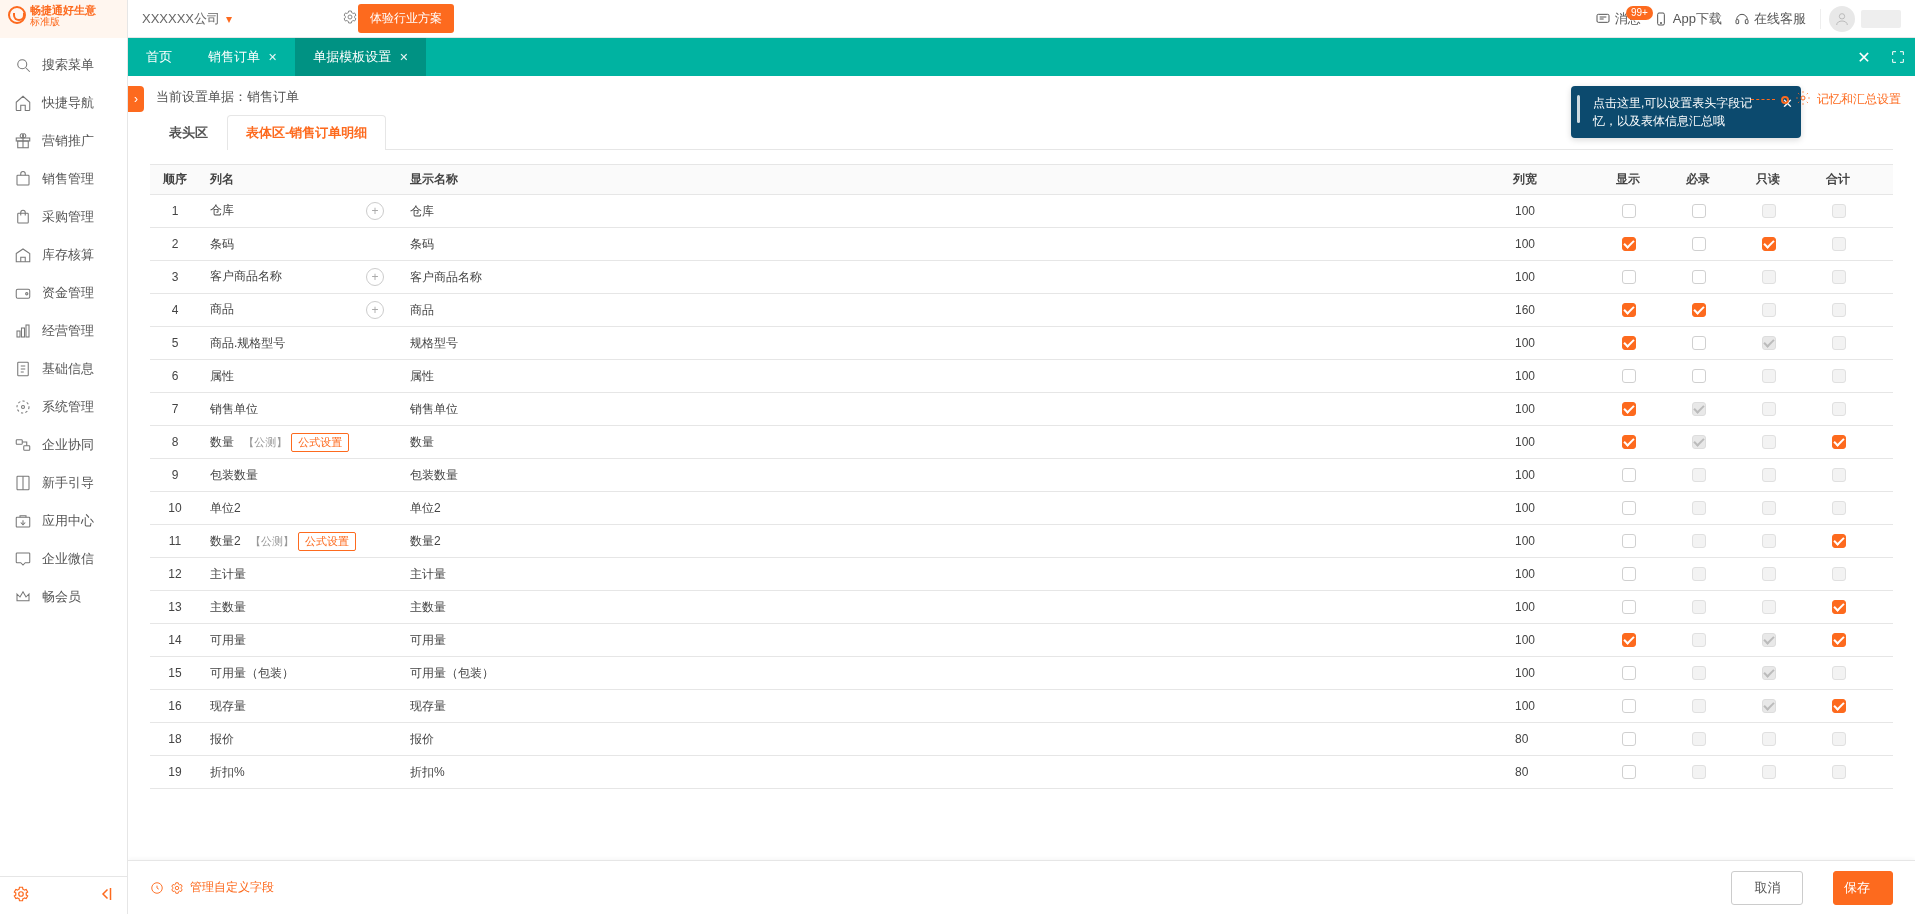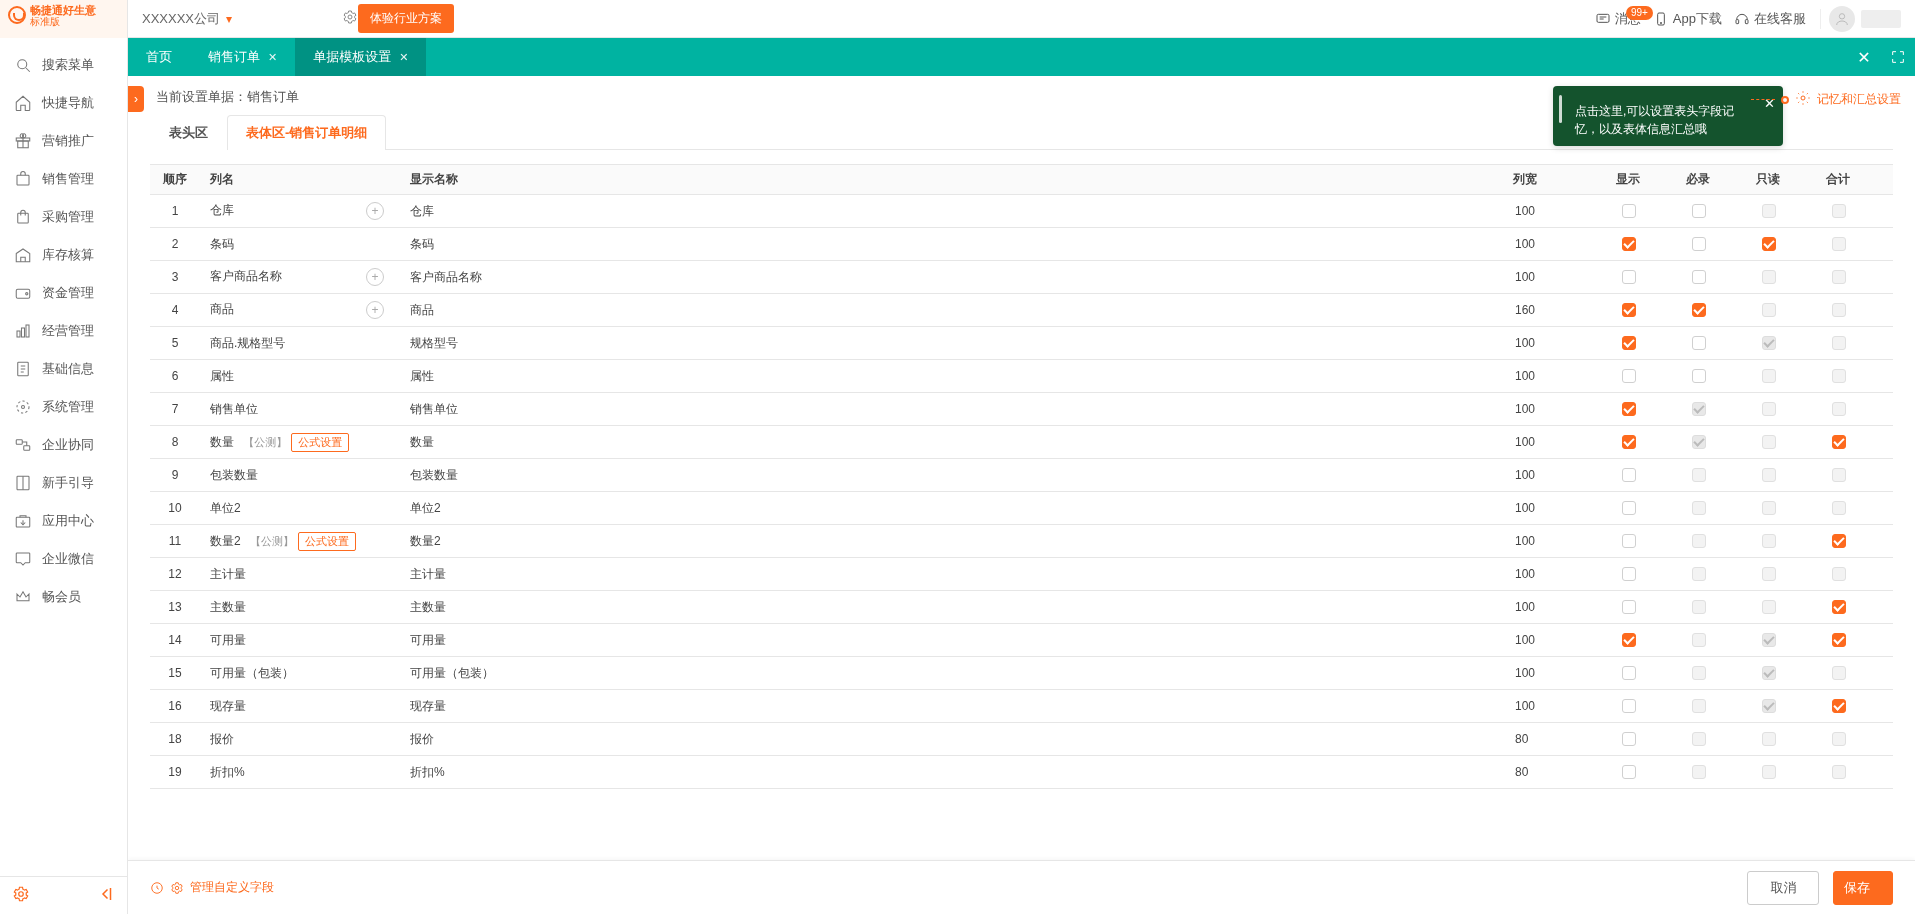--- a/index.html
+++ b/index.html
@@ -45,21 +45,21 @@
   .tab{display:flex;align-items:center;padding:0 18px;gap:8px;cursor:pointer;font-size:13px;white-space:nowrap;}
   .tab.active{background:var(--teal-dark);}
   .tab-close{opacity:.9;font-size:11px;}
   .tabsbar-right{margin-left:auto;display:flex;align-items:center;}
   .tabs-btn{width:34px;display:flex;align-items:center;justify-content:center;cursor:pointer;font-size:16px;}
   
   .content{flex:1;position:relative;overflow:hidden;display:flex;flex-direction:column;}
   .context-row{position:relative;padding:12px 18px 8px 22px;display:flex;align-items:center;}
   .context-handle{position:absolute;left:0;top:10px;bottom:auto;width:16px;height:26px;background:var(--orange);color:#fff;display:flex;align-items:center;justify-content:center;border-radius:0 4px 4px 0;font-size:12px;cursor:pointer;}
   .context-text{color:#555;margin-left:6px;}
-  .tip-callout{position:absolute;right:132px;top:10px;background:#14532d;color:#fff;border-radius:4px;padding:16px 30px 8px 14px;max-width:230px;line-height:1.5;font-size:12px;box-shadow:0 2px 6px rgba(0,0,0,.15);}
+  .tip-callout{position:absolute;right:114px;top:10px;background:#0c4a6e;color:#fff;border-radius:4px;padding:8px 30px 8px 14px;max-width:230px;line-height:1.5;font-size:12px;box-shadow:0 2px 6px rgba(0,0,0,.15);}
   .tip-callout::before{content:"";position:absolute;left:6px;top:9px;width:3px;height:28px;background:rgba(255,255,255,.8);border-radius:2px;}
   .tip-close{position:absolute;right:8px;top:8px;cursor:pointer;color:#fff;font-size:13px;}
   .memory-link{position:absolute;right:14px;top:14px;display:flex;align-items:center;gap:6px;color:var(--orange);font-size:12px;}
   .memory-line{width:24px;height:0;border-top:1px dashed var(--orange);}
   .memory-dot{width:8px;height:8px;border:2px solid var(--orange);border-radius:50%;}
   .memory-gear{color:var(--orange);}
   
   .subtabs{padding:0 22px;}
   .subtabs-inner{display:flex;border-bottom:1px solid var(--border);font-weight:bold;}
   .subtab{padding:8px 18px;border:1px solid transparent;border-bottom:none;cursor:pointer;color:#555;position:relative;top:1px;background:#fff;}
@@ -86,21 +86,21 @@
   .chk:disabled{background:#f3f3f3;border-color:#e0e0e0;cursor:not-allowed;}
   .chk:disabled:checked{background:#e8e8e8;border-color:#ddd;}
   .chk:disabled:checked::after{border-color:#bbb;}
   
   .scroll-gutter{width:10px;}
   
   .footer{height:54px;display:flex;align-items:center;justify-content:space-between;padding:0 22px;border-top:1px solid var(--border);box-shadow:0 -2px 4px rgba(0,0,0,.03);}
   .footer-left{display:flex;align-items:center;gap:6px;color:var(--orange);font-size:12px;}
   .footer-left svg{width:14px;height:14px;}
   .btn{padding:7px 22px;border-radius:3px;font-size:13px;cursor:pointer;}
-  .btn-default{background:#fff;border:1px solid #ccc;color:#555;margin-right:10px;}
+  .btn-default{background:#fff;border:1px solid #ccc;color:#555;margin-right:26px;}
   .btn-primary{background:var(--orange);border:1px solid var(--orange);color:#fff;padding-left:10px;}
   
   .i{width:16px;height:16px;stroke:currentColor;fill:none;stroke-width:1.5;}
 </style>
 </head>
 <body>
 
 <div class="app">
 
   <aside class="sidebar">

